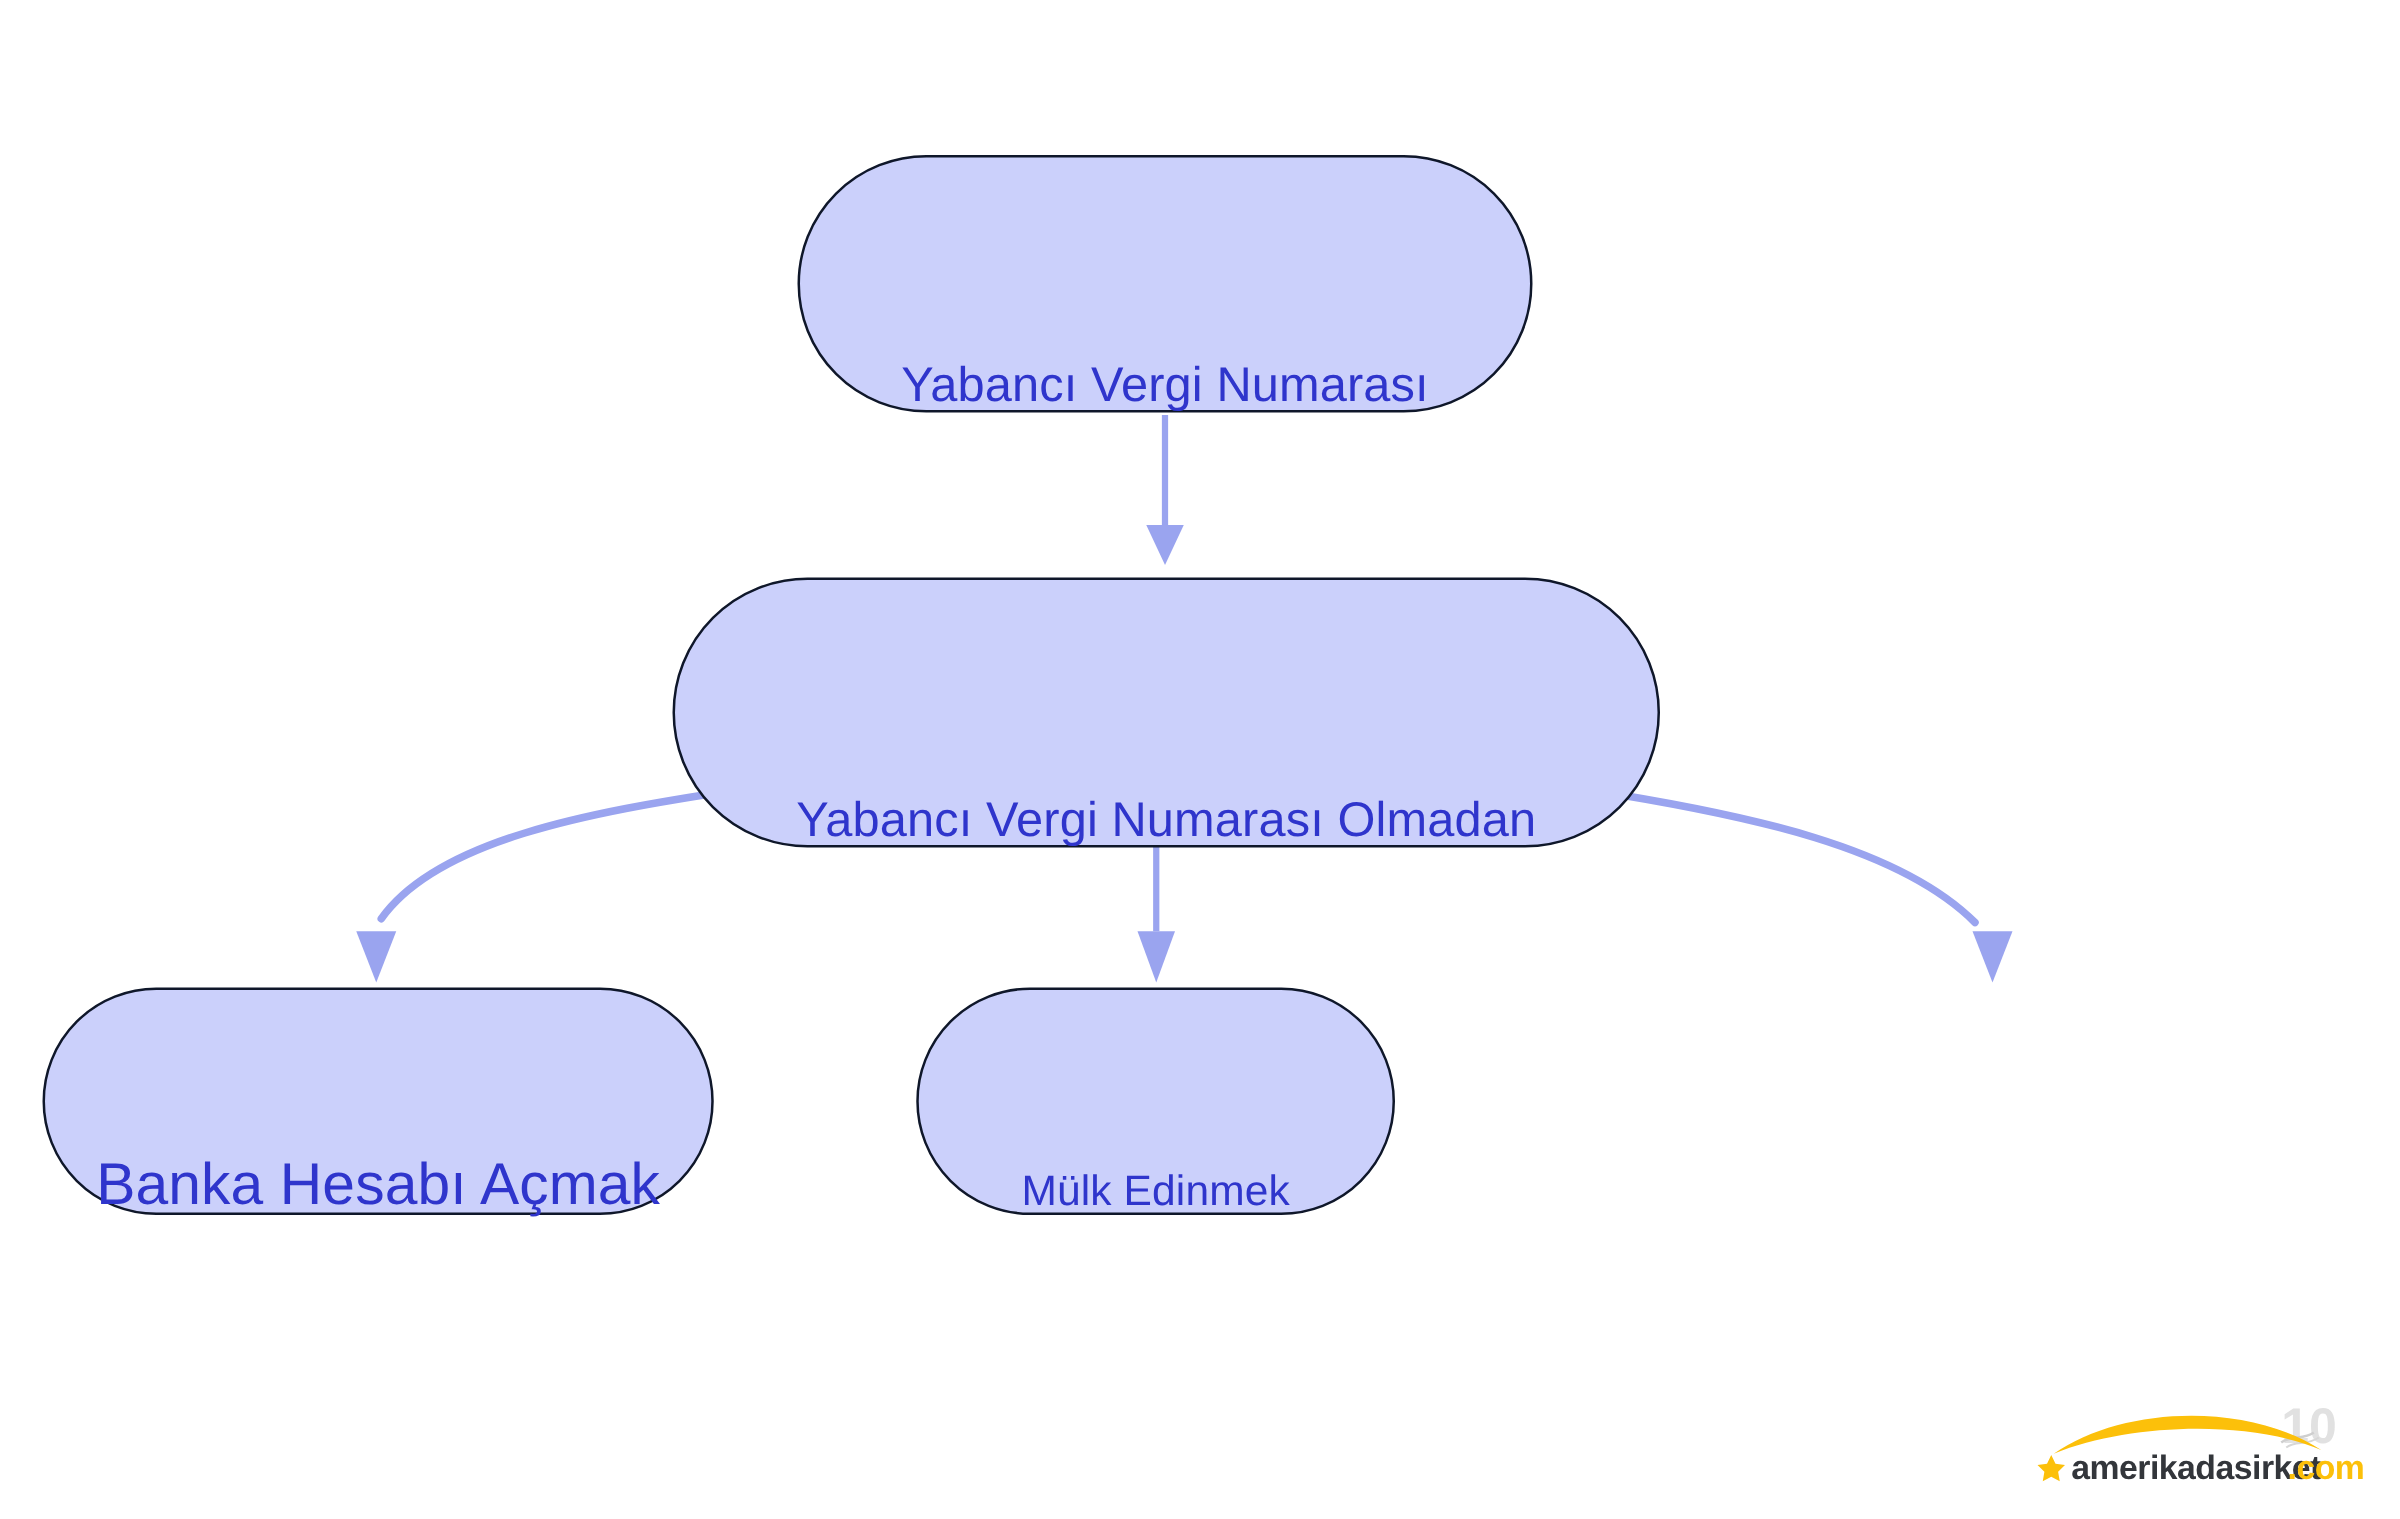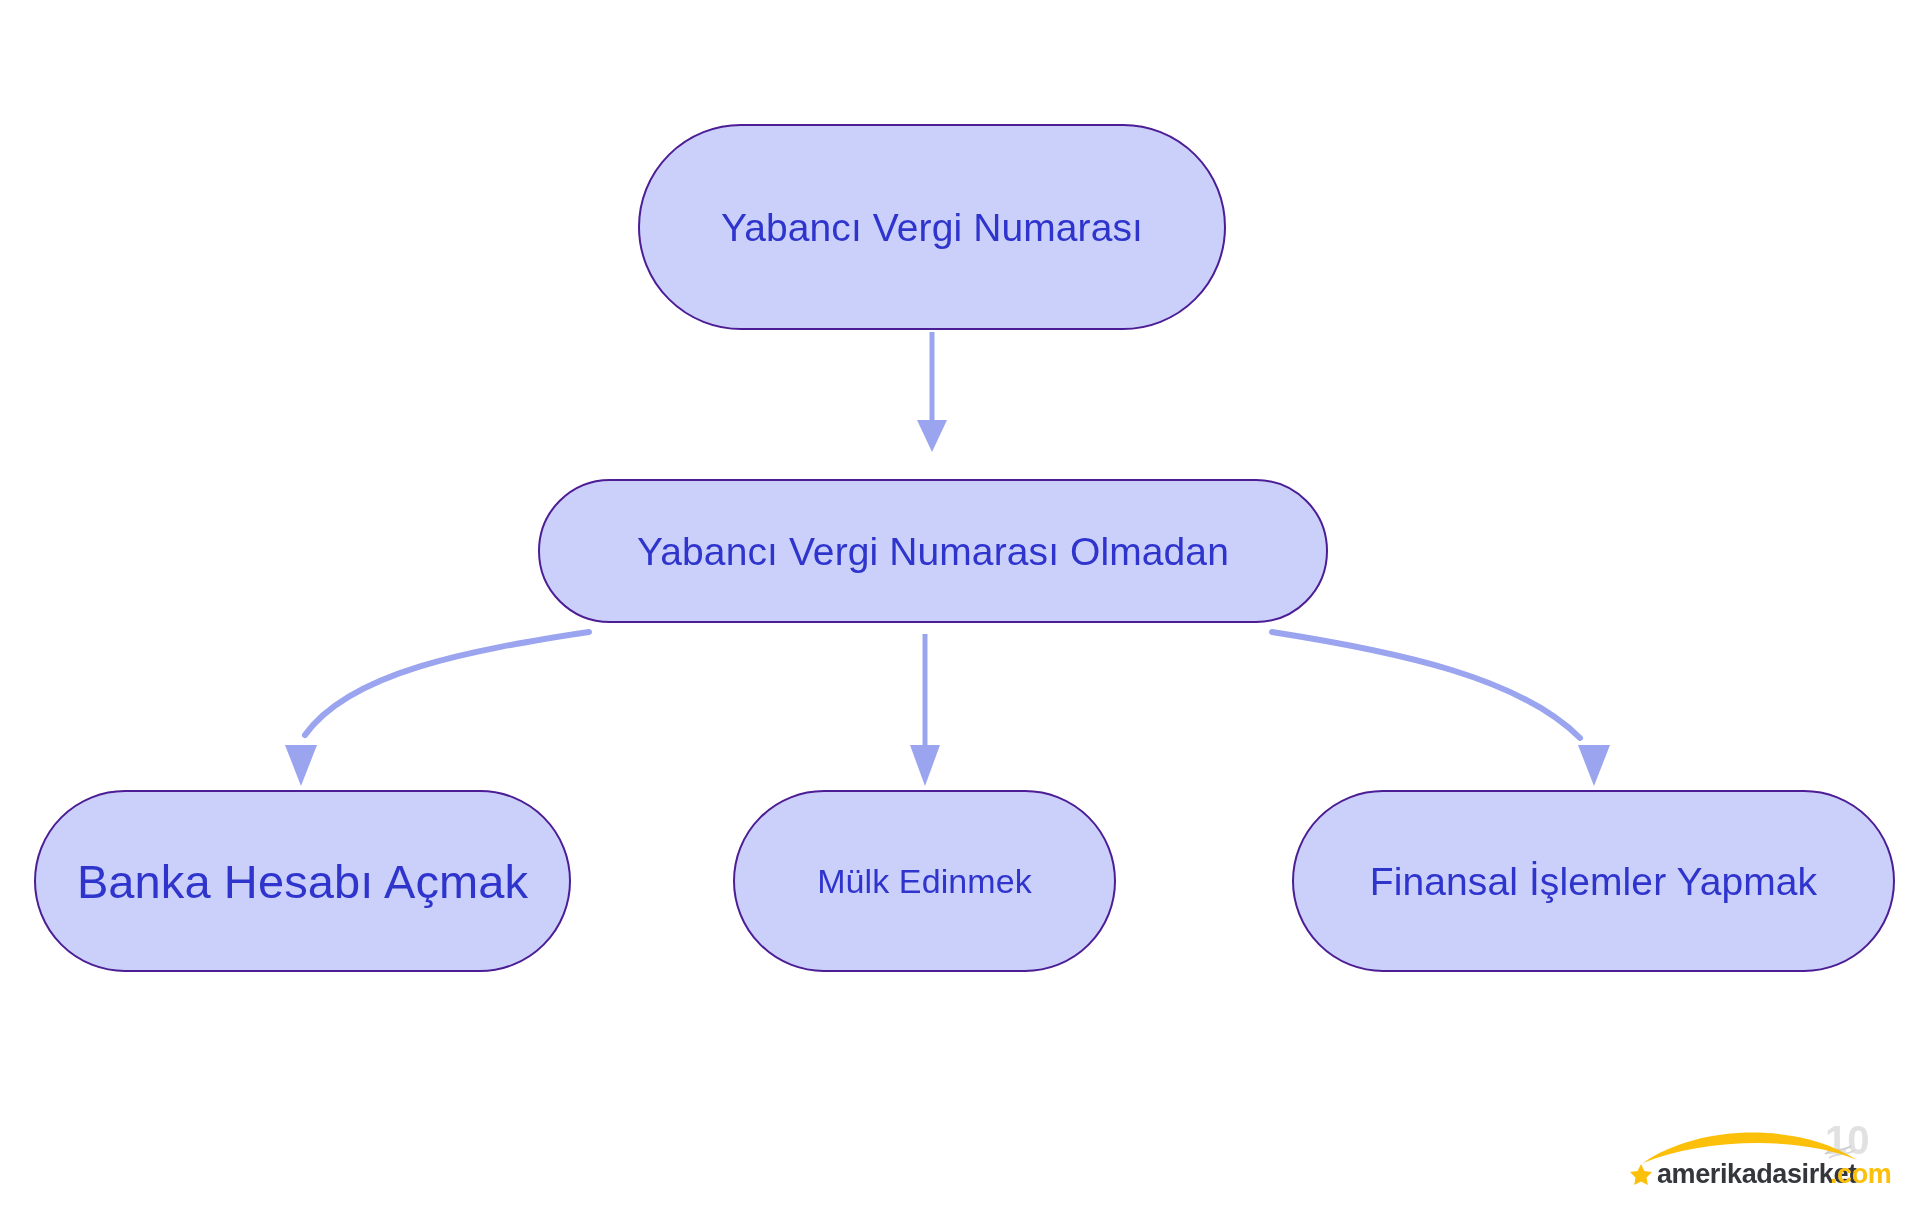--- a/index.html
+++ b/index.html
@@ -28,45 +28,45 @@
     top: 0;
     width: 1920px;
     height: 1215px;
     pointer-events: none;
   }
 
   .node {
     position: absolute;
     box-sizing: border-box;
     background: #cbd0fb;
-    border: 2px solid #4c1d95;
+    border: 2px solid #0f172a;
     border-radius: 9999px;
     display: flex;
-    align-items: center;
+    align-items: flex-end;
     justify-content: center;
     color: #2f35cc;
     font-family: "Liberation Sans", sans-serif;
     font-weight: 400;
     white-space: nowrap;
     letter-spacing: 0.1px;
   }
 
   .node-label {
     color: #2f35cc;
     line-height: 1;
     padding: 0 34px;
   }
 
   
   #node-root {
     left: 638px;  top: 124px;  width: 588px;  height: 206px;
     font-size: 39px;
   }
   #node-without {
-    left: 538px;  top: 479px;  width: 790px;  height: 144px;
+    left: 538px;  top: 462px;  width: 790px;  height: 216px;
     font-size: 39px;
   }
   #node-bank {
     left: 34px;   top: 790px;  width: 537px;  height: 182px;
     font-size: 47px;
   }
   #node-property {
     left: 733px;  top: 790px;  width: 383px;  height: 182px;
     font-size: 34px;
   }
@@ -122,23 +122,20 @@
   </div>
 
   <div class="node" id="node-bank">
     <span class="node-label">Banka Hesabı Açmak</span>
   </div>
 
   <div class="node" id="node-property">
     <span class="node-label">Mülk Edinmek</span>
   </div>
 
-  <div class="node" id="node-financial">
-    <span class="node-label">Finansal İşlemler Yapmak</span>
-  </div>
 
   <div id="brand-logo">
     <svg viewBox="0 0 268 92" width="268" height="92" xmlns="http://www.w3.org/2000/svg">
 
       <text x="196" y="46" font-family="Liberation Sans, sans-serif" font-size="40" font-weight="700" fill="#dcdcdc" opacity="0.85">10</text>
 
       <path d="M 196 46 C 204 40 214 44 222 38" fill="none" stroke="#cfcfcf" stroke-width="2"></path>
       <path d="M 200 50 C 208 44 216 49 226 42" fill="none" stroke="#d7d7d7" stroke-width="1.6"></path>
 
       <path d="M 14 55 C 70 16 170 14 228 52 C 172 28 76 30 14 55 Z" fill="#fcc00a"></path>

